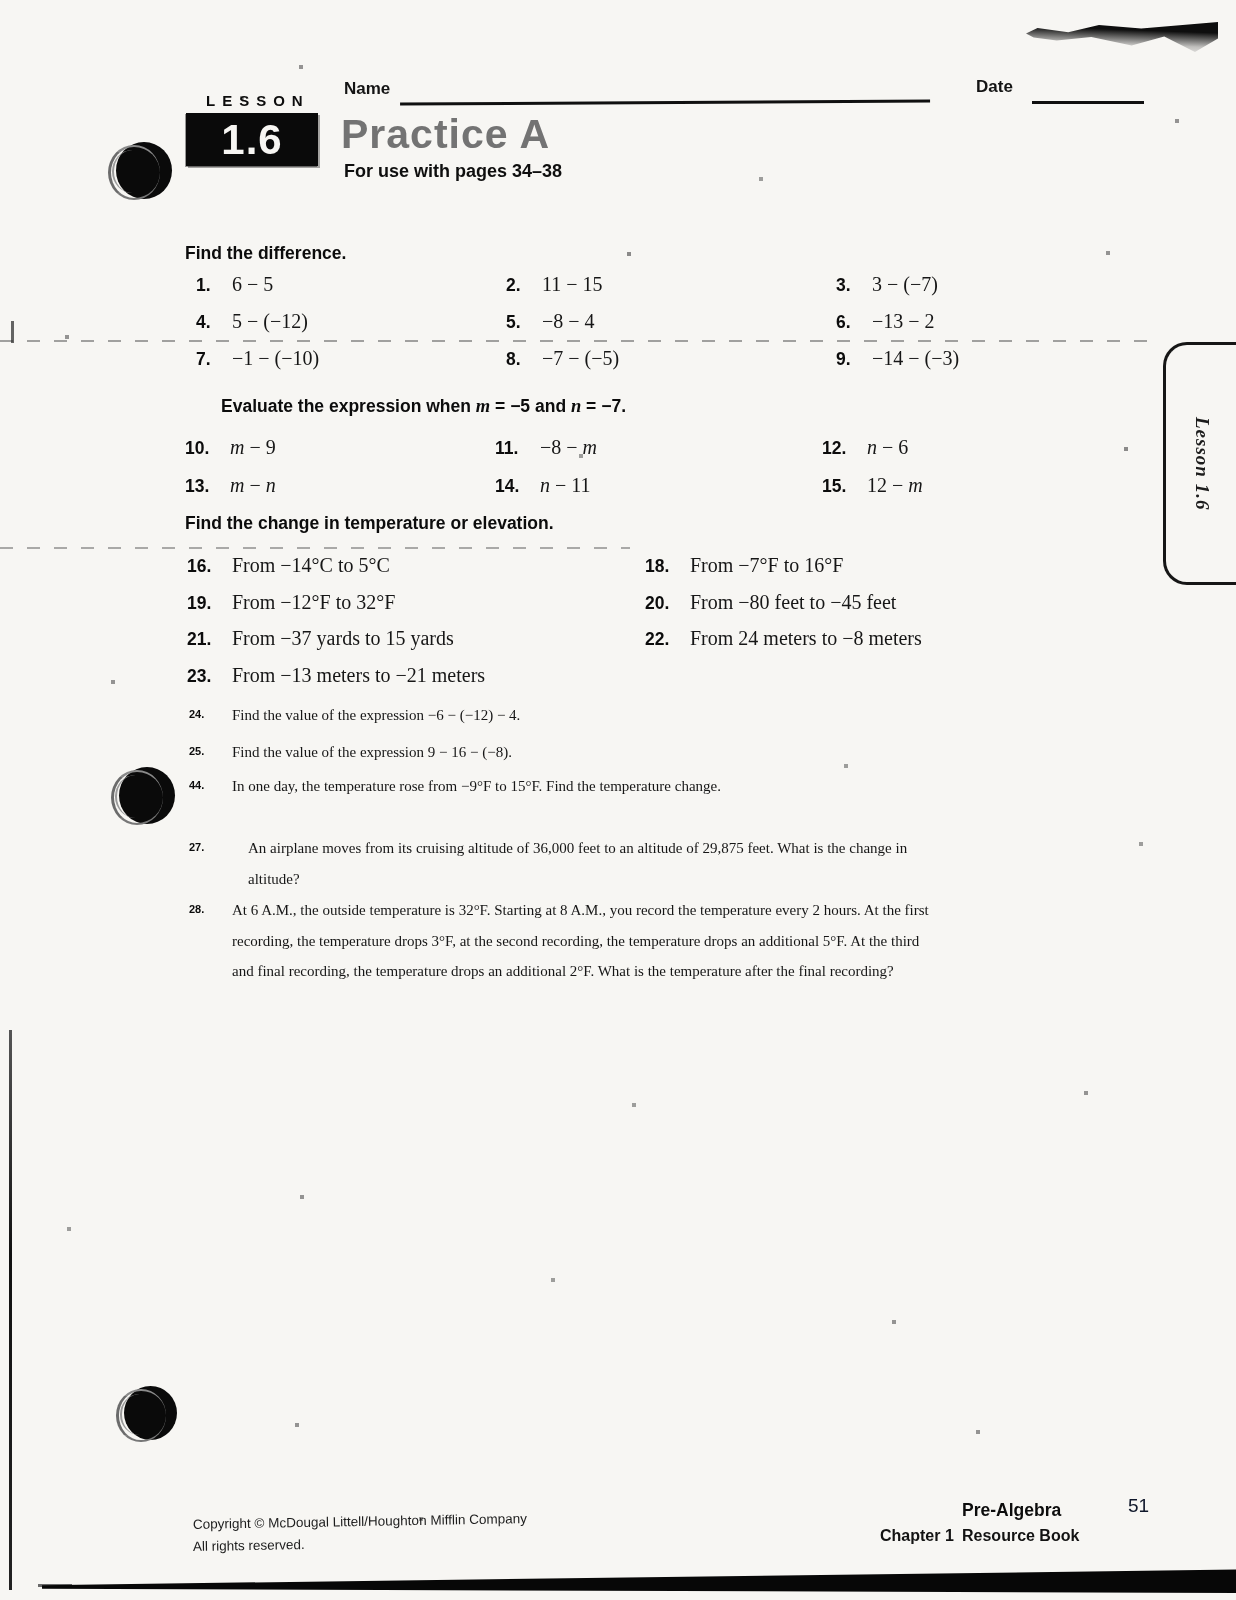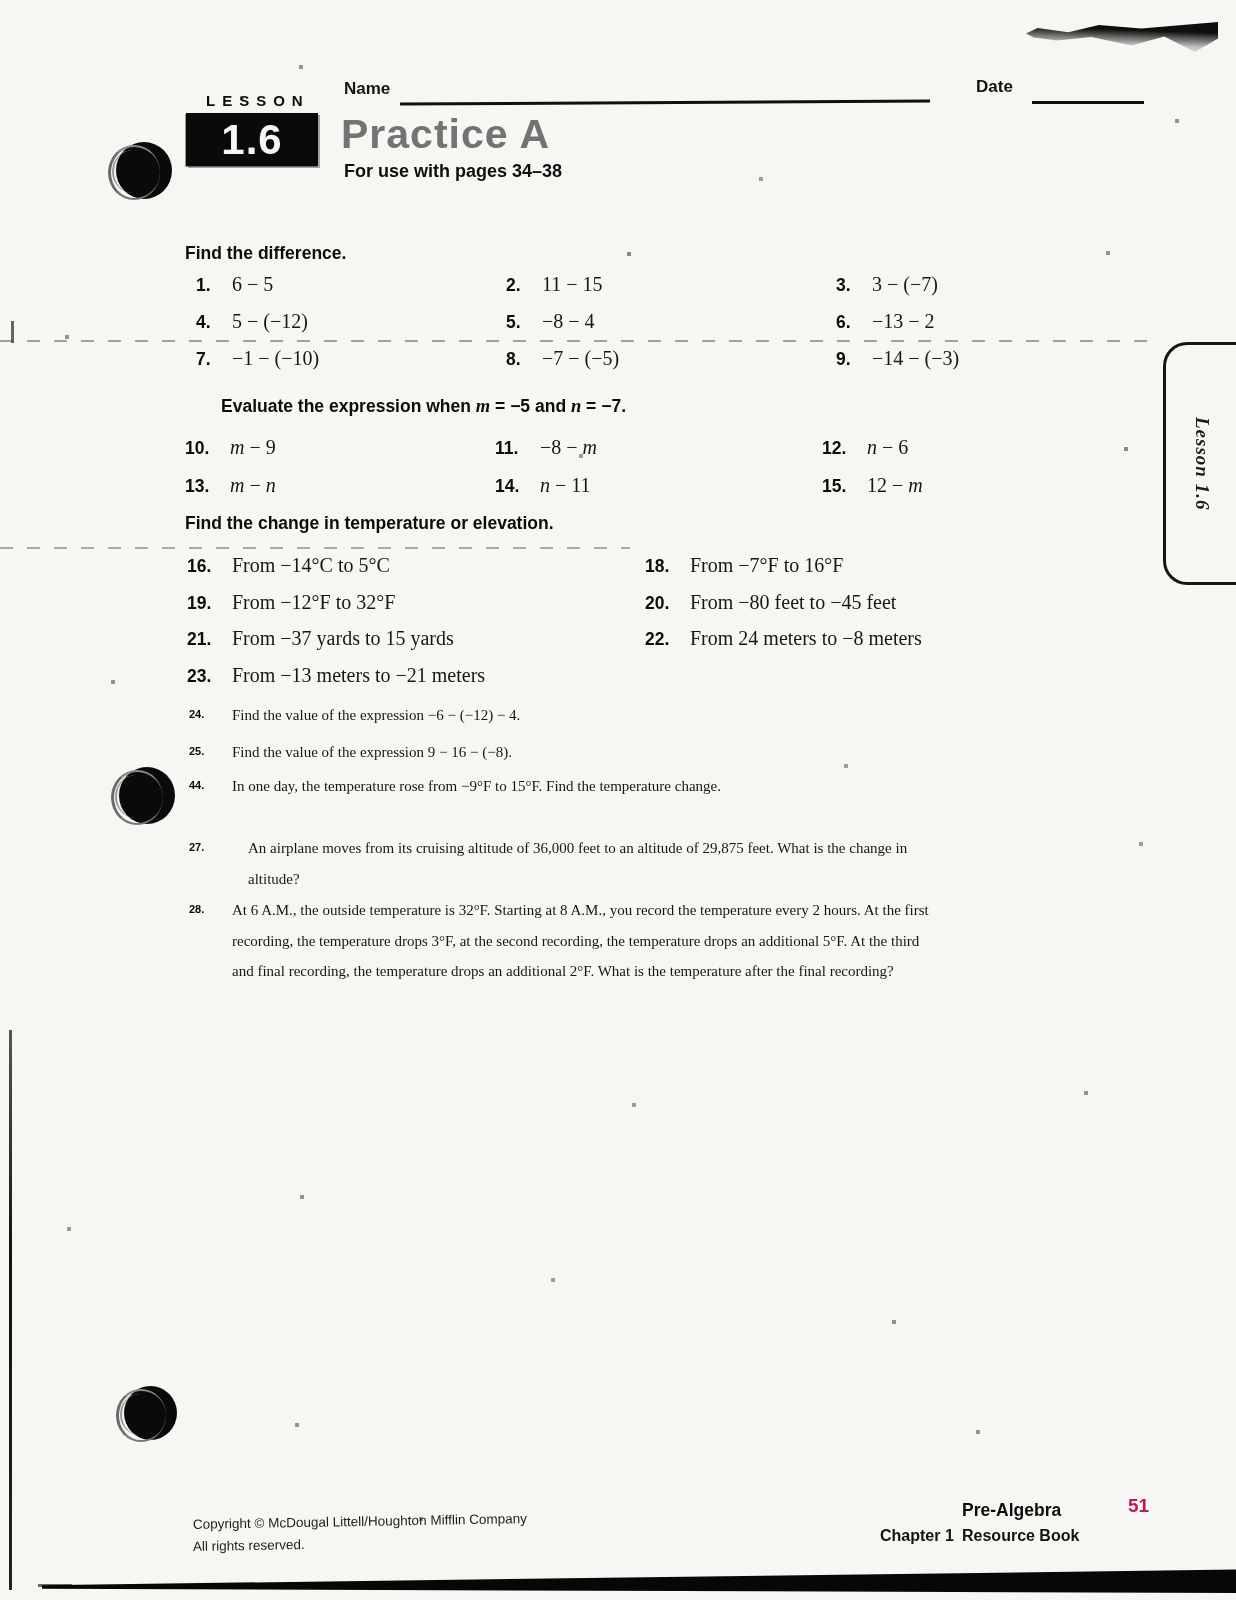--- a/index.html
+++ b/index.html
@@ -60,21 +60,21 @@
     760px 178px 0 1px #555,66px 336px 0 1px #444,1125px 448px 0 1px #333,580px 455px 0 1px #555,
     112px 681px 0 1px #444,1176px 120px 0 1px #444,845px 765px 0 1px #555,
     301px 1196px 0 1px #444,68px 1228px 0 1px #555,893px 1321px 0 1px #444,
     633px 1104px 0 1px #555,296px 1424px 0 1px #444,1140px 843px 0 1px #555,
     1085px 1092px 0 1px #444,552px 1279px 0 1px #555,977px 1431px 0 1px #444,
     420px 1518px 0 1px #555,241px 97px 0 1px #555;}
   
   .copy1{left:193px;top:1514px;font-size:13.5px;color:#1d1d1d;transform:rotate(-1deg);}
   .copy2{left:193px;top:1538px;font-size:13.5px;color:#1d1d1d;transform:rotate(-1deg);}
   .book-name{left:962px;top:1500px;font-size:17.5px;font-weight:800;color:#0c0c0c;}
-  .page-num{left:1128px;top:1495px;font-size:19px;font-weight:700;color:#be185d;}
+  .page-num{left:1128px;top:1495px;font-size:19px;font-weight:400;color:#0f172a;}
   .chapter{left:880px;top:1527px;font-size:16px;font-weight:600;color:#131313;}
   .book2{left:962px;top:1527px;font-size:16px;font-weight:600;color:#131313;}
 </style>
 </head>
 <body>
 
 <div id="page">
 
   <div class="abs smudge"></div>
   <div class="abs specks"></div>

